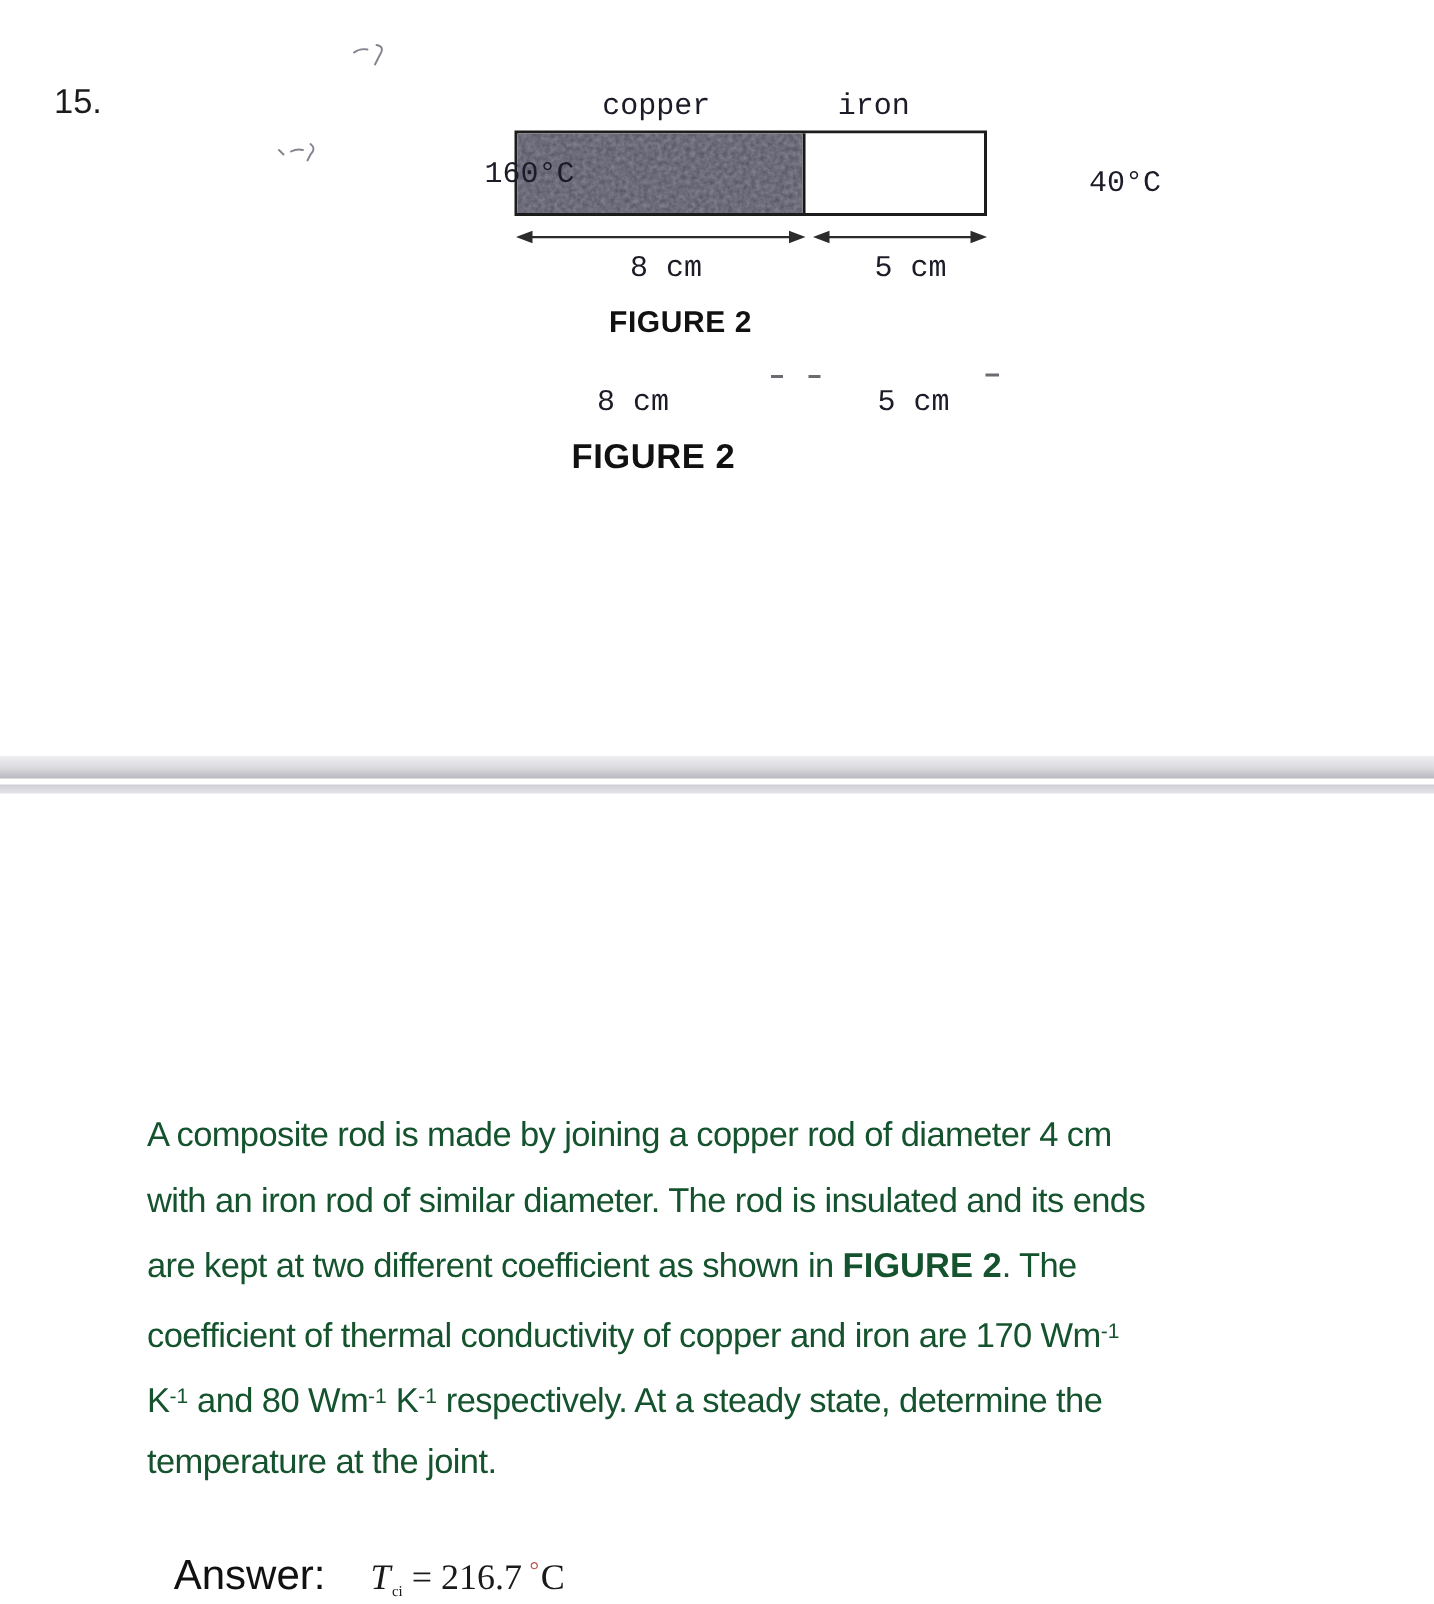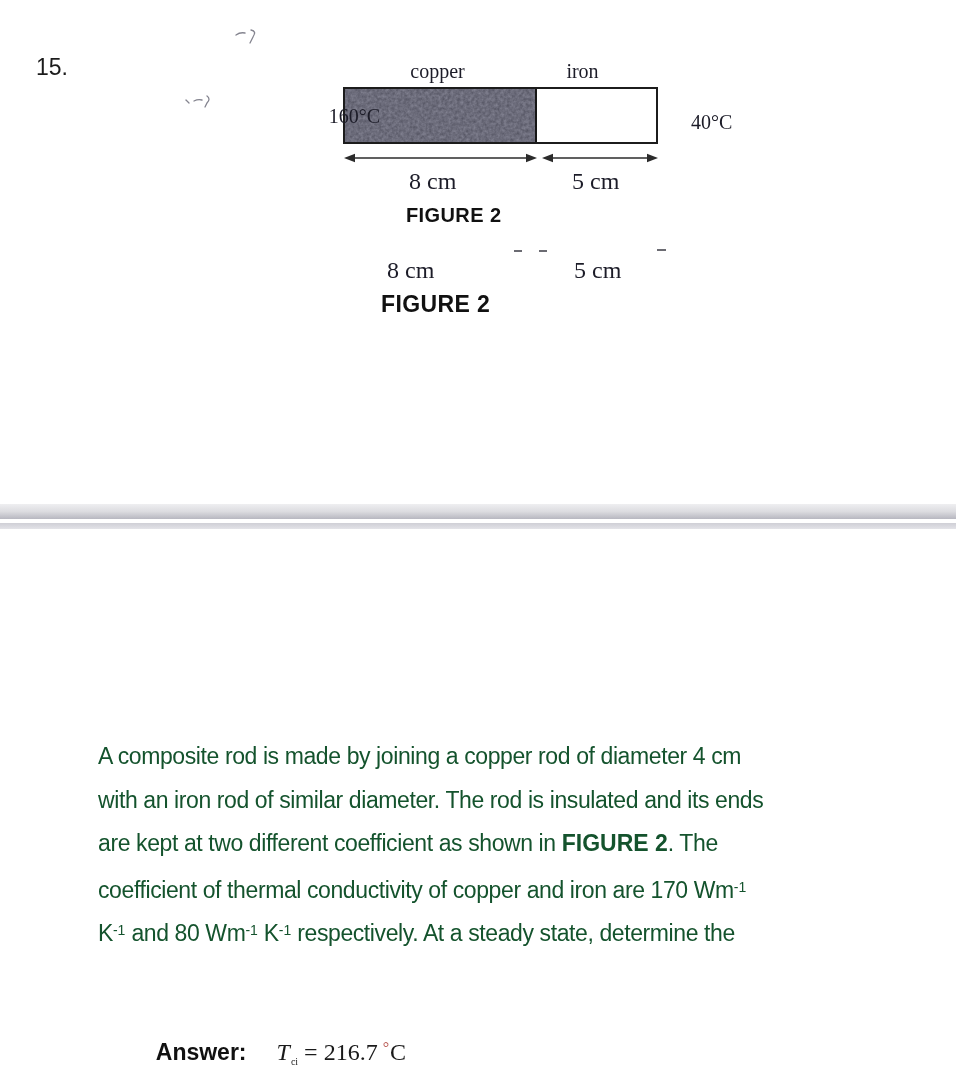--- a/index.html
+++ b/index.html
@@ -10,40 +10,40 @@
     font-family:"Liberation Sans", sans-serif;
     color:#141414;
     overflow:hidden;
   }
   .abs{position:absolute;}
 
   
   .qnum{left:36px;top:54px;font-size:23px;color:#1b1b1b;}
 
   
-  .serif{font-family:Liberation Serif, serif;color:#1c1c28;}
+  .serif{font-family:Liberation Mono, monospace;color:#1c1c28;}
   .mat-label{top:60px;font-size:20px;text-align:center;}
   .lbl-copper{left:395px;width:85px;}
   .lbl-iron{left:545px;width:75px;}
 
   
   .rod{
     left:343px;top:87px;width:315px;height:57px;
     border:2px solid #1c1c1c;box-sizing:border-box;
     background:#ffffff;display:flex;
   }
   .rod-copper{position:relative;width:192px;height:100%;border-right:2px solid #161616;box-sizing:border-box;overflow:hidden;}
   .rod-copper svg{display:block;width:100%;height:100%;}
   .rod-iron{flex:1;background:#ffffff;}
 
   .temp{font-size:20px;margin-left:42px;}
   .temp-left{left:281px;top:105px;width:57px;text-align:right;}
-  .temp-right{left:649px;top:111px;}
+  .temp-right{left:684px;top:111px;}
 
-  .dim-label{font-size:24px;text-align:left;}
+  .dim-label{font-size:20px;text-align:center;}
   .dim-8a{left:409px;top:168px;width:70px;}
   .dim-5a{left:572px;top:168px;width:70px;}
 
   .figcap{font-weight:bold;letter-spacing:0.4px;color:#111;}
   .figcap-1{left:406px;top:204px;font-size:20px;}
   .figcap-2{left:381px;top:291px;font-size:23px;}
 
   .dim-8b{left:387px;top:257px;width:70px;}
   .dim-5b{left:574px;top:257px;width:70px;}
 
@@ -60,21 +60,21 @@
     background:linear-gradient(to bottom,#cfcfd6,#e3e3e8);}
 
   
   .prose{left:98px;top:735px;width:775px;font-size:23px;letter-spacing:-0.4px;color:#14532d;}
   .prose .line{height:43.5px;line-height:43.5px;white-space:pre;}
   .prose b{letter-spacing:0;}
   sup.exp{font-size:14px;vertical-align:6px;letter-spacing:0;}
 
   
   .answer-row{left:98px;top:1000px;height:32px;line-height:32px;white-space:pre;}
-  .answer-label{font-weight:bold;font-size:23px;color:#111;margin-left:40px;}
+  .answer-label{font-weight:normal;font-size:28px;color:#111;}
   .equation{font-family:"Liberation Serif", serif;font-size:24px;color:#1a1a1a;margin-left:30px;}
   .equation i{letter-spacing:1px;}
   .equation sub{font-size:10px;vertical-align:-5px;}
   .eq-val{margin-left:6px;}
   .eq-deg{font-size:16px;vertical-align:7px;margin-left:5px;}
   .eq-unit{margin-left:1px;}
 
   .scribble{stroke:#84848f;fill:none;stroke-width:1.3;stroke-linecap:round;}
 </style>
 </head>
@@ -140,19 +140,20 @@
 
   <div class="abs divider-a"></div>
   <div class="abs divider-b"></div>
 
   <div class="abs prose">
     <div class="line">A composite rod is made by joining a copper rod of diameter 4 cm</div>
     <div class="line">with an iron rod of similar diameter. The rod is insulated and its ends</div>
     <div class="line"><span>are kept at two different coefficient as shown in </span><b>FIGURE 2</b><span>. The</span></div>
     <div class="line"><span>coefficient of thermal conductivity of copper and iron are 170 Wm</span><sup class="exp">-1</sup></div>
     <div class="line"><span>K</span><sup class="exp">-1</sup><span> and 80 Wm</span><sup class="exp">-1</sup><span> K</span><sup class="exp">-1</sup><span> respectively. At a steady state, determine the</span></div>
+    <div class="line">temperature at the joint.</div>
   </div>
 
   <div class="abs answer-row">
     <span class="answer-label">Answer:</span><span class="equation"><i>T</i><sub>ci</sub><span class="eq-val">= 216.7</span><span class="eq-deg" style="color:#b5524c">°</span><span class="eq-unit">C</span></span>
   </div>
 
 </div>
 
 </body></html>

